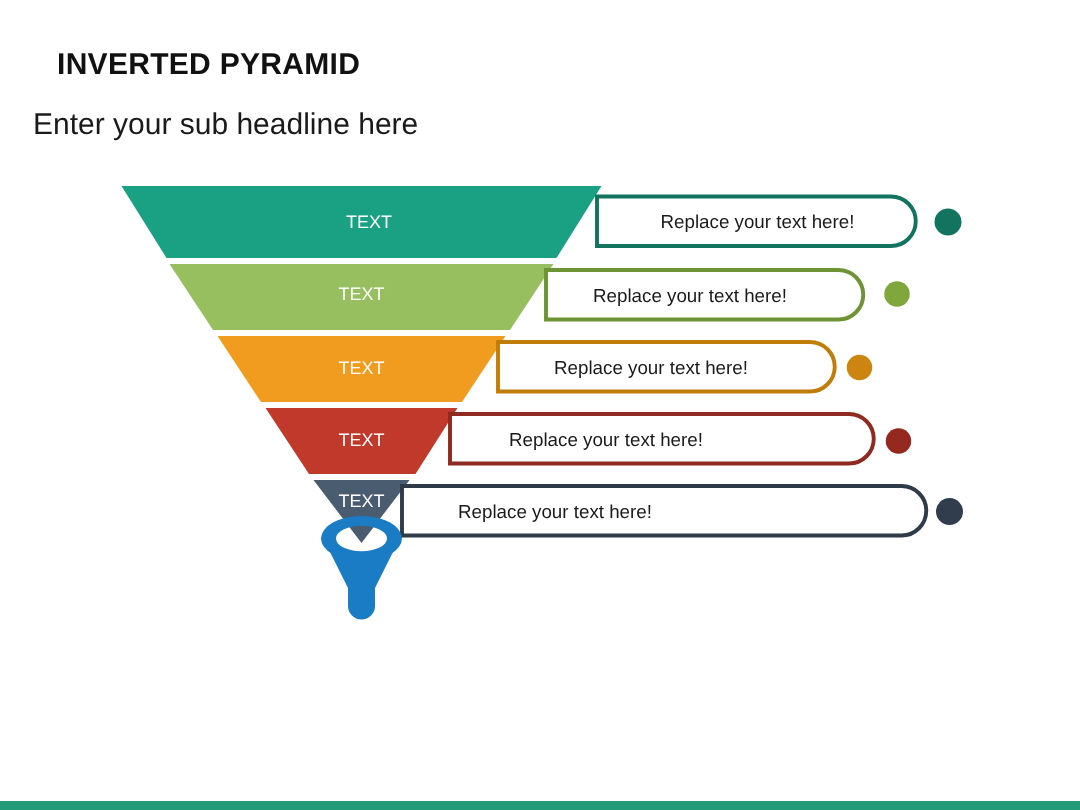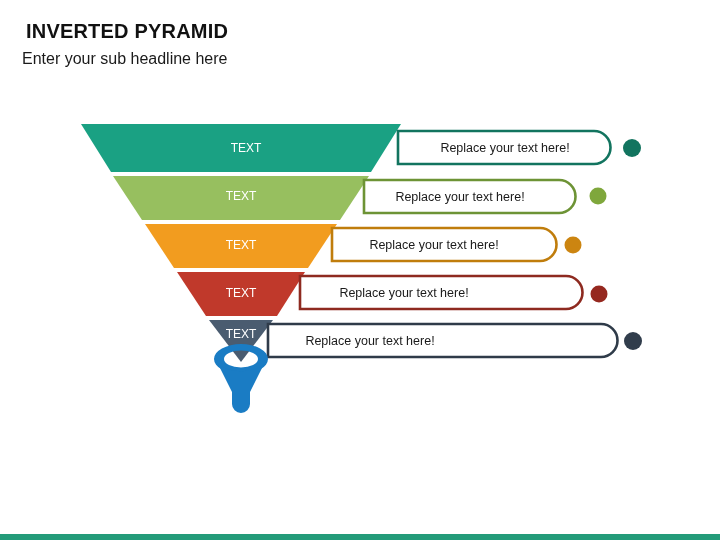--- a/index.html
+++ b/index.html
@@ -30,25 +30,25 @@
     left: 22px;
     top: 14px;
     width: 600px;
   }
   #title {
     font-size: 20px;
     font-weight: bold;
     color: #111111;
     letter-spacing: 0.2px;
     line-height: 26px;
-    margin: 4px;
+    margin: 16px;
     white-space: nowrap;
   }
   #subtitle {
-    font-size: 16px;
+    font-size: 20px;
     font-weight: normal;
     color: #1a1a1a;
     line-height: 22px;
     margin: 2px 0 0 0;
     white-space: nowrap;
   }
 
   
   #stage {
     position: absolute;

